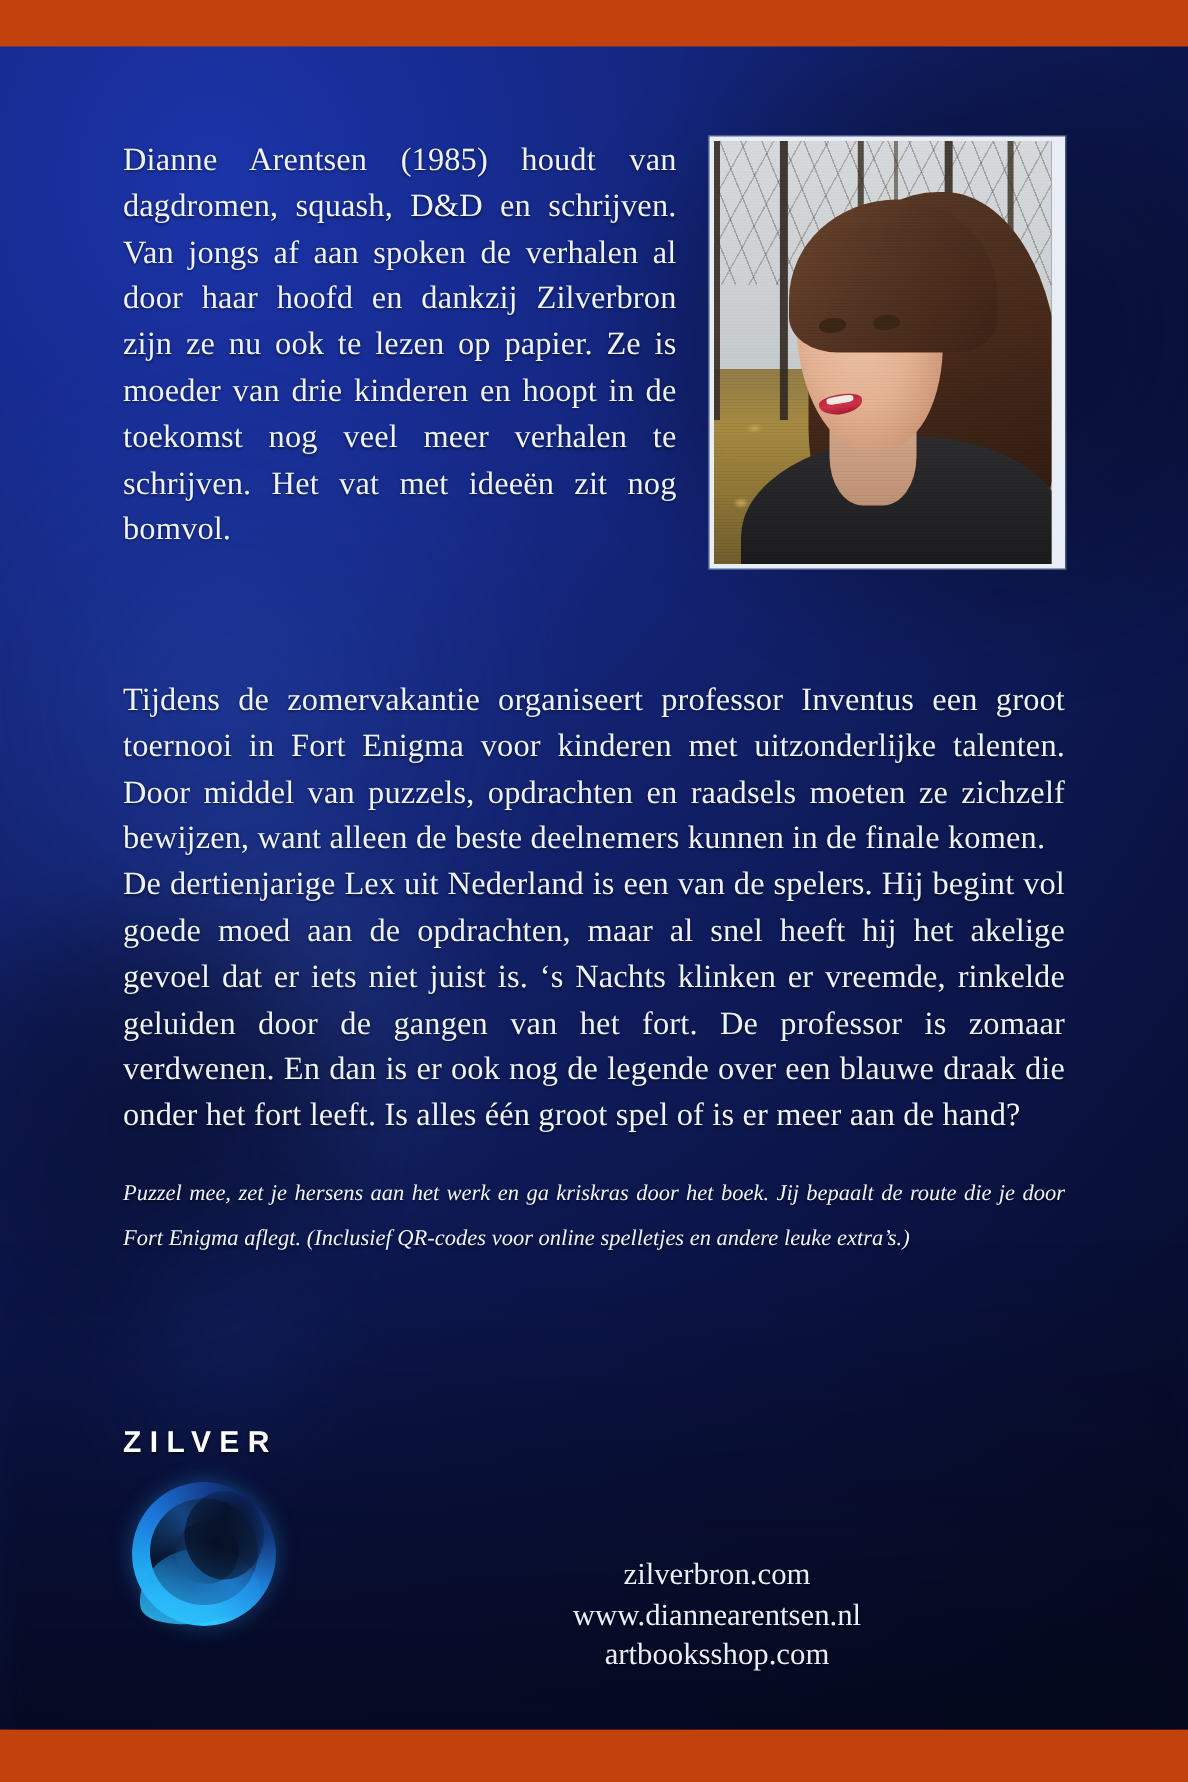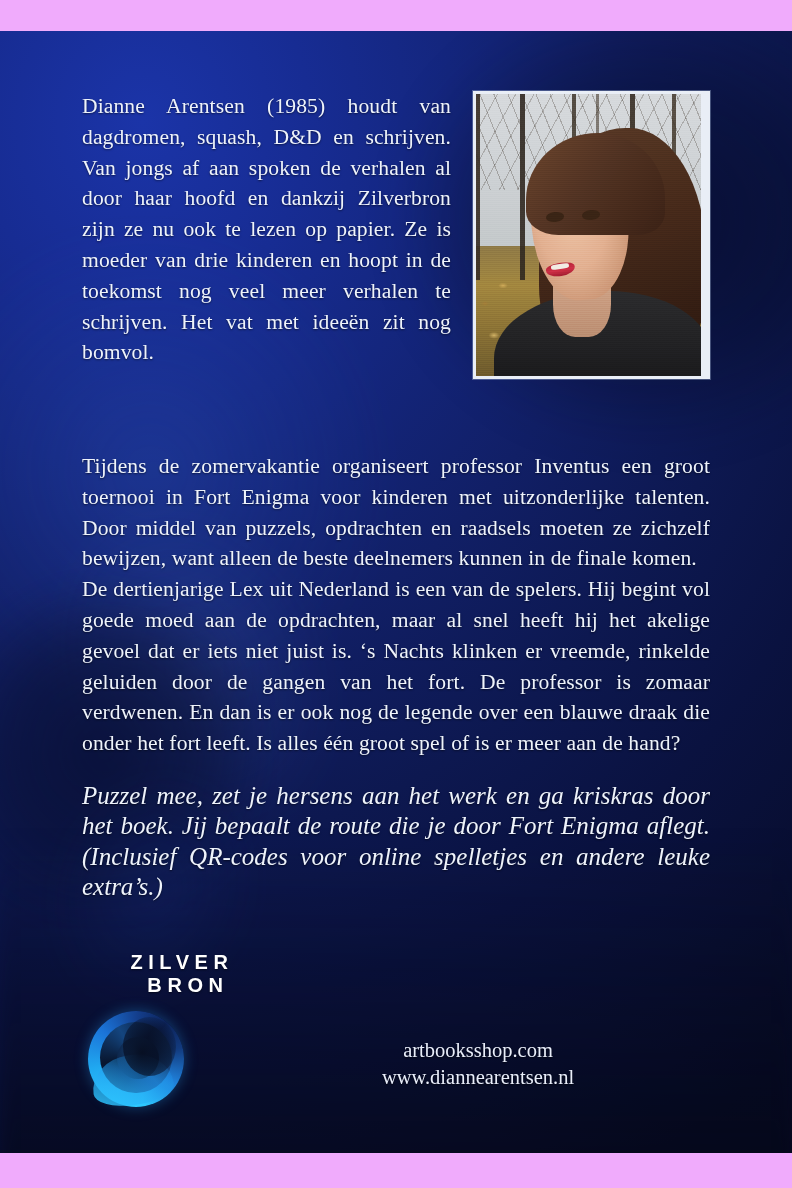--- a/index.html
+++ b/index.html
@@ -12,21 +12,21 @@
     height: 1188px;
     overflow: hidden;
     font-family: "Liberation Serif", serif;
   }
 
   
   #page {
     position: relative;
     width: 792px;
     height: 1188px;
-    background: #f0abfc;
+    background: #c2410c;
   }
 
   
   #cover {
     position: absolute;
     left: 0;
     top: 31px;
     width: 792px;
     height: 1122px;
     overflow: hidden;
@@ -259,21 +259,21 @@
   .blurb-wrap {
     position: absolute;
     left: 0;
     top: 420px;
     width: 628px;
   }
 
   p.italic-text {
     margin: 22px 0 0 0;
     color: #eef3fb;
-    font-size: 25px;
+    font-size: 15px;
     line-height: 30.4px;
     font-style: italic;
     text-align: justify;
     text-shadow: 0 1px 2px rgba(0,0,0,0.55);
   }
 
   
   .footer {
     position: absolute;
     left: 0;
@@ -289,21 +289,20 @@
     width: 200px;
   }
   .logo-word {
     font-family: "Liberation Sans", sans-serif;
     font-weight: 700;
     color: #ffffff;
     font-size: 20px;
     line-height: 23px;
     letter-spacing: 5.6px;
     text-shadow: 0 1px 2px rgba(0,0,0,0.5);
-    text-align: center;
   }
   .logo-word.l2 { letter-spacing: 5.6px; padding-left: 12px; }
 
   .logo-mark {
     position: relative;
     margin-top: 14px;
     margin-left: 6px;
     width: 96px;
     height: 96px;
   }
@@ -424,33 +423,33 @@
 
         <p class="body-text">De dertienjarige Lex uit Nederland is een van de spelers. Hij begint vol goede moed aan de opdrachten, maar al snel heeft hij het akelige gevoel dat er iets niet juist is. ‘s Nachts klinken er vreemde, rinkelde geluiden door de gangen van het fort. De professor is zomaar verdwenen. En dan is er ook nog de legende over een blauwe draak die onder het fort leeft. Is alles één groot spel of is er meer aan de hand?</p>
 
         <p class="italic-text">Puzzel mee, zet je hersens aan het werk en ga kriskras door het boek. Jij bepaalt de route die je door Fort Enigma aflegt. (Inclusief QR-codes voor online spelletjes en andere leuke extra’s.)</p>
       </div>
 
       <div class="footer">
 
         <div class="logo-block">
           <div class="logo-word l1">ZILVER</div>
-          <div class="logo-word l2">BRON</div>
 
           <div class="logo-mark">
             <div class="lm-ring"></div>
             <div class="lm-inner"></div>
             <div class="lm-core"></div>
             <div class="lm-swoosh"></div>
             <div class="lm-cut"></div>
           </div>
         </div>
 
         <div class="links-block">
+          <span class="link-line">zilverbron.com</span>
+          <span class="link-line">www.diannearentsen.nl</span>
           <span class="link-line">artbooksshop.com</span>
-          <span class="link-line">www.diannearentsen.nl</span>
         </div>
 
       </div>
 
     </div>
   </div>
 </div>
 
 </body></html>

